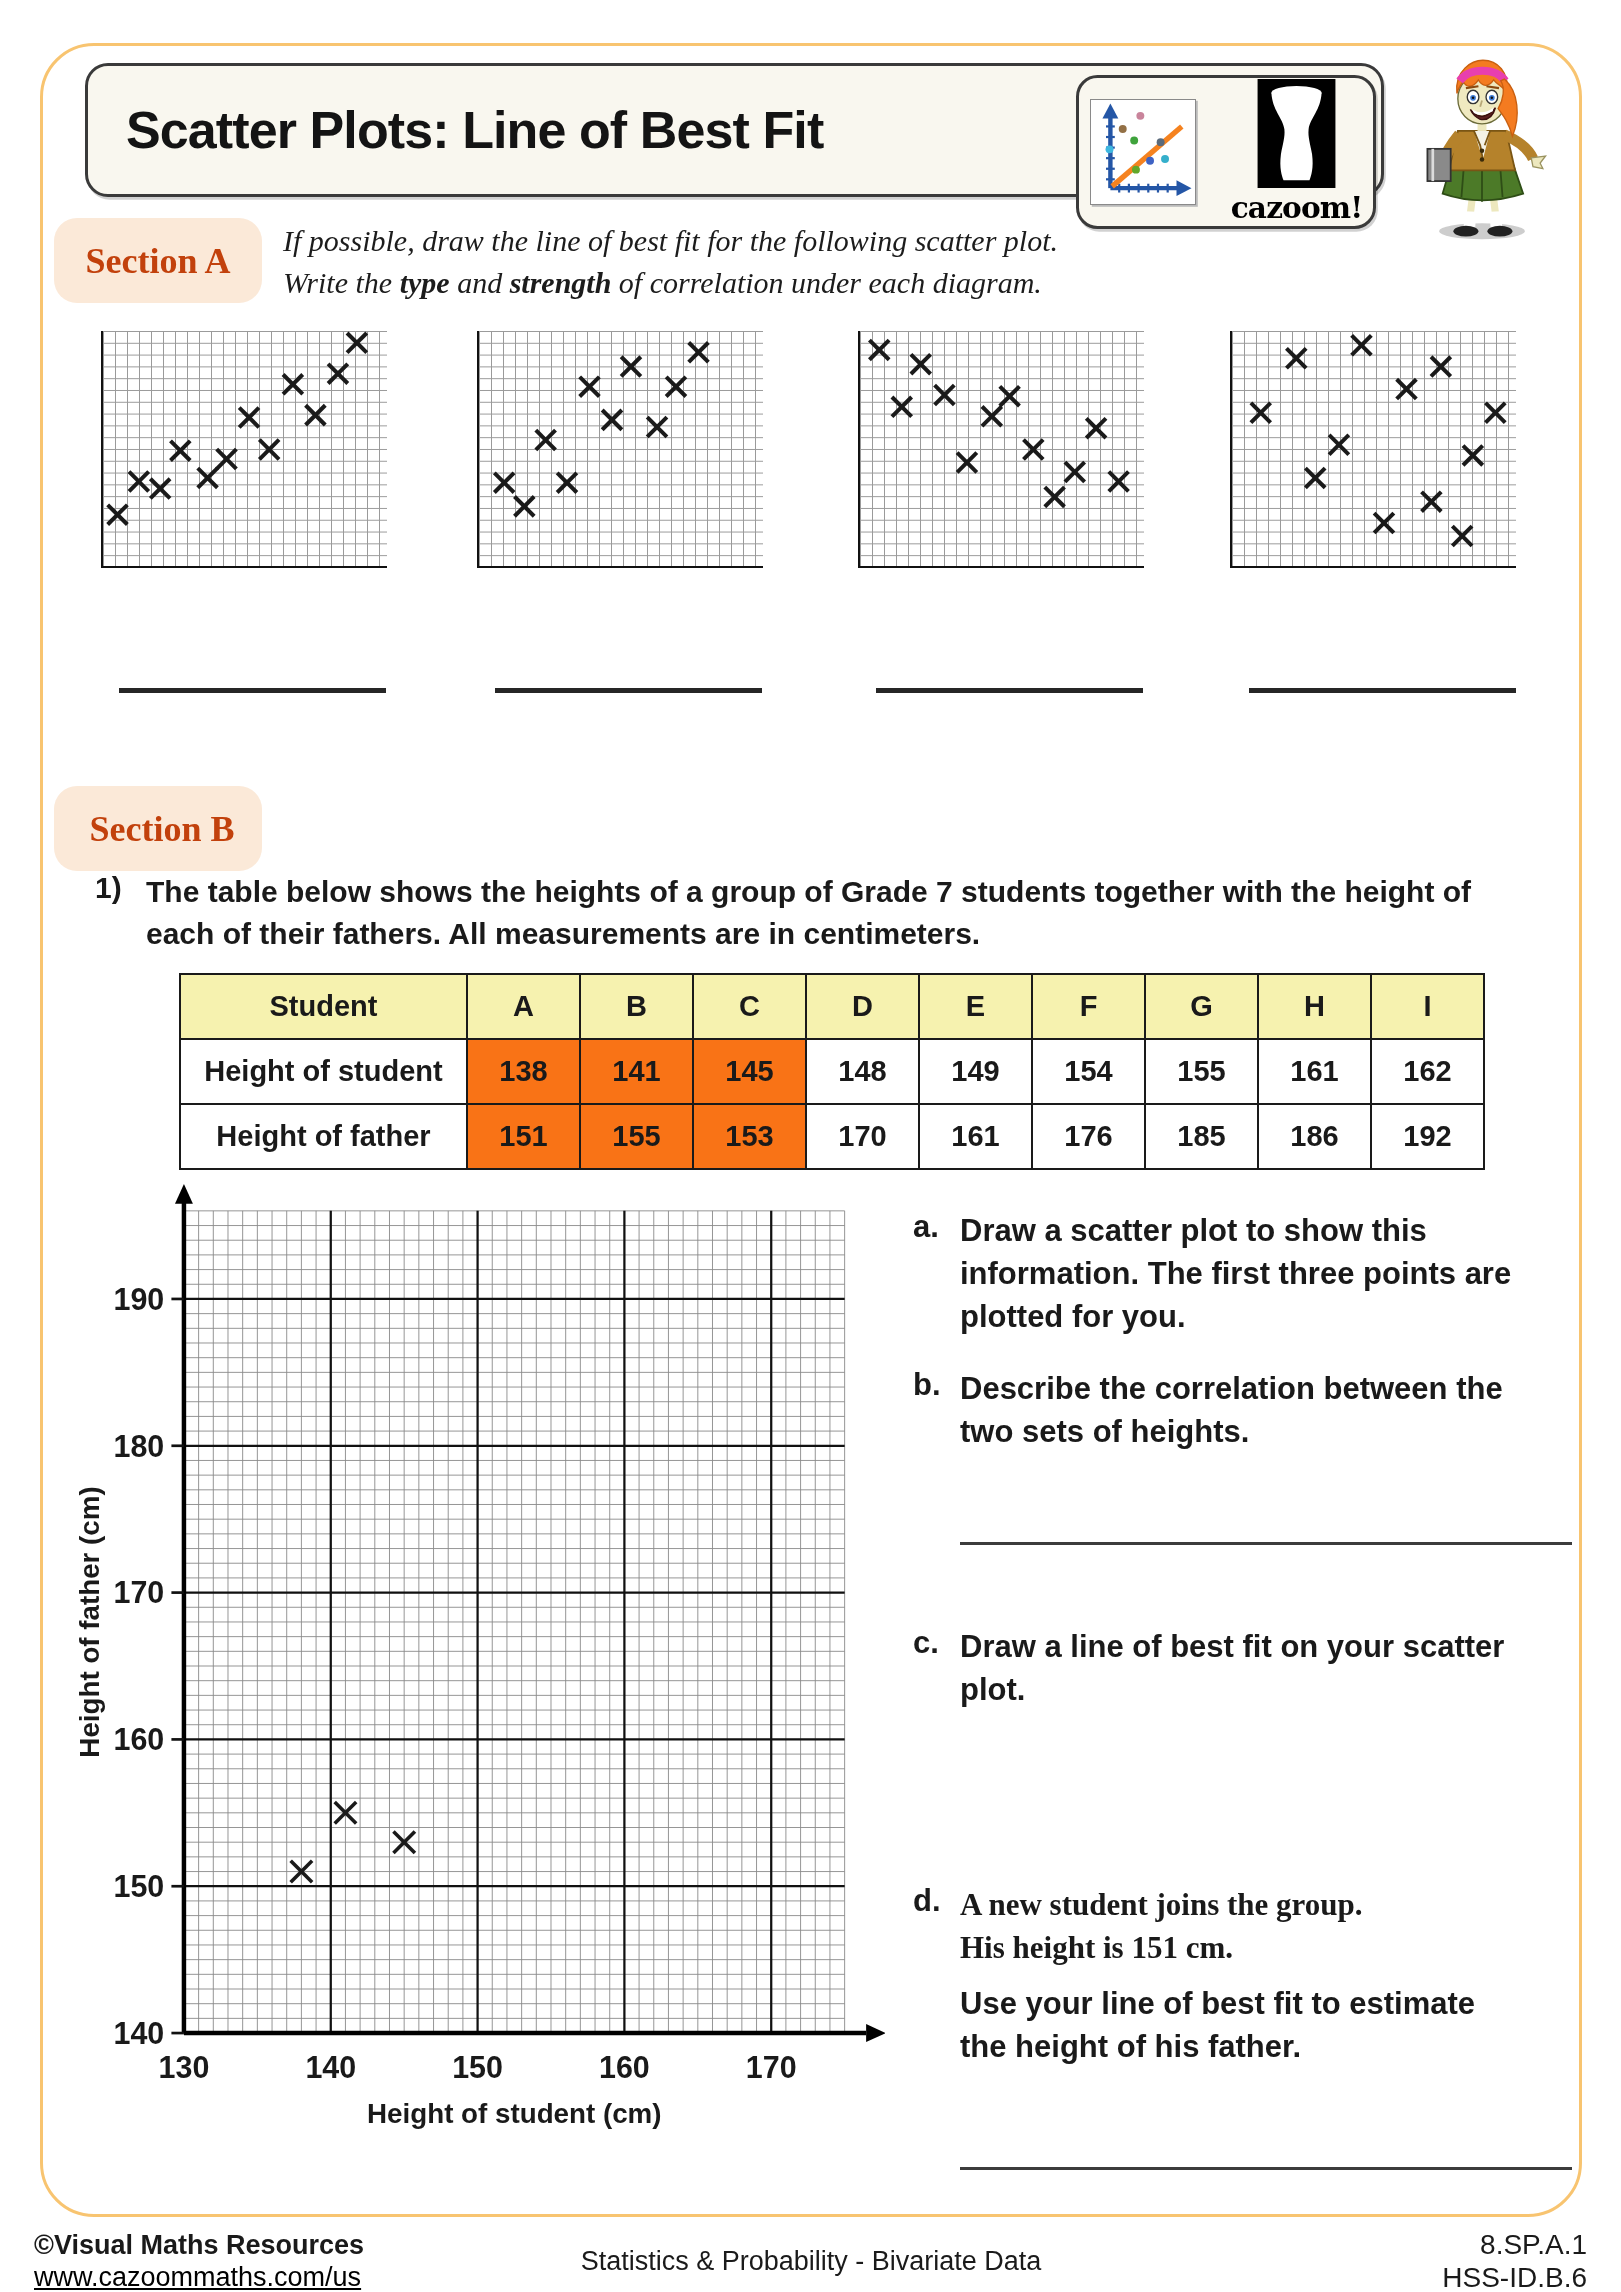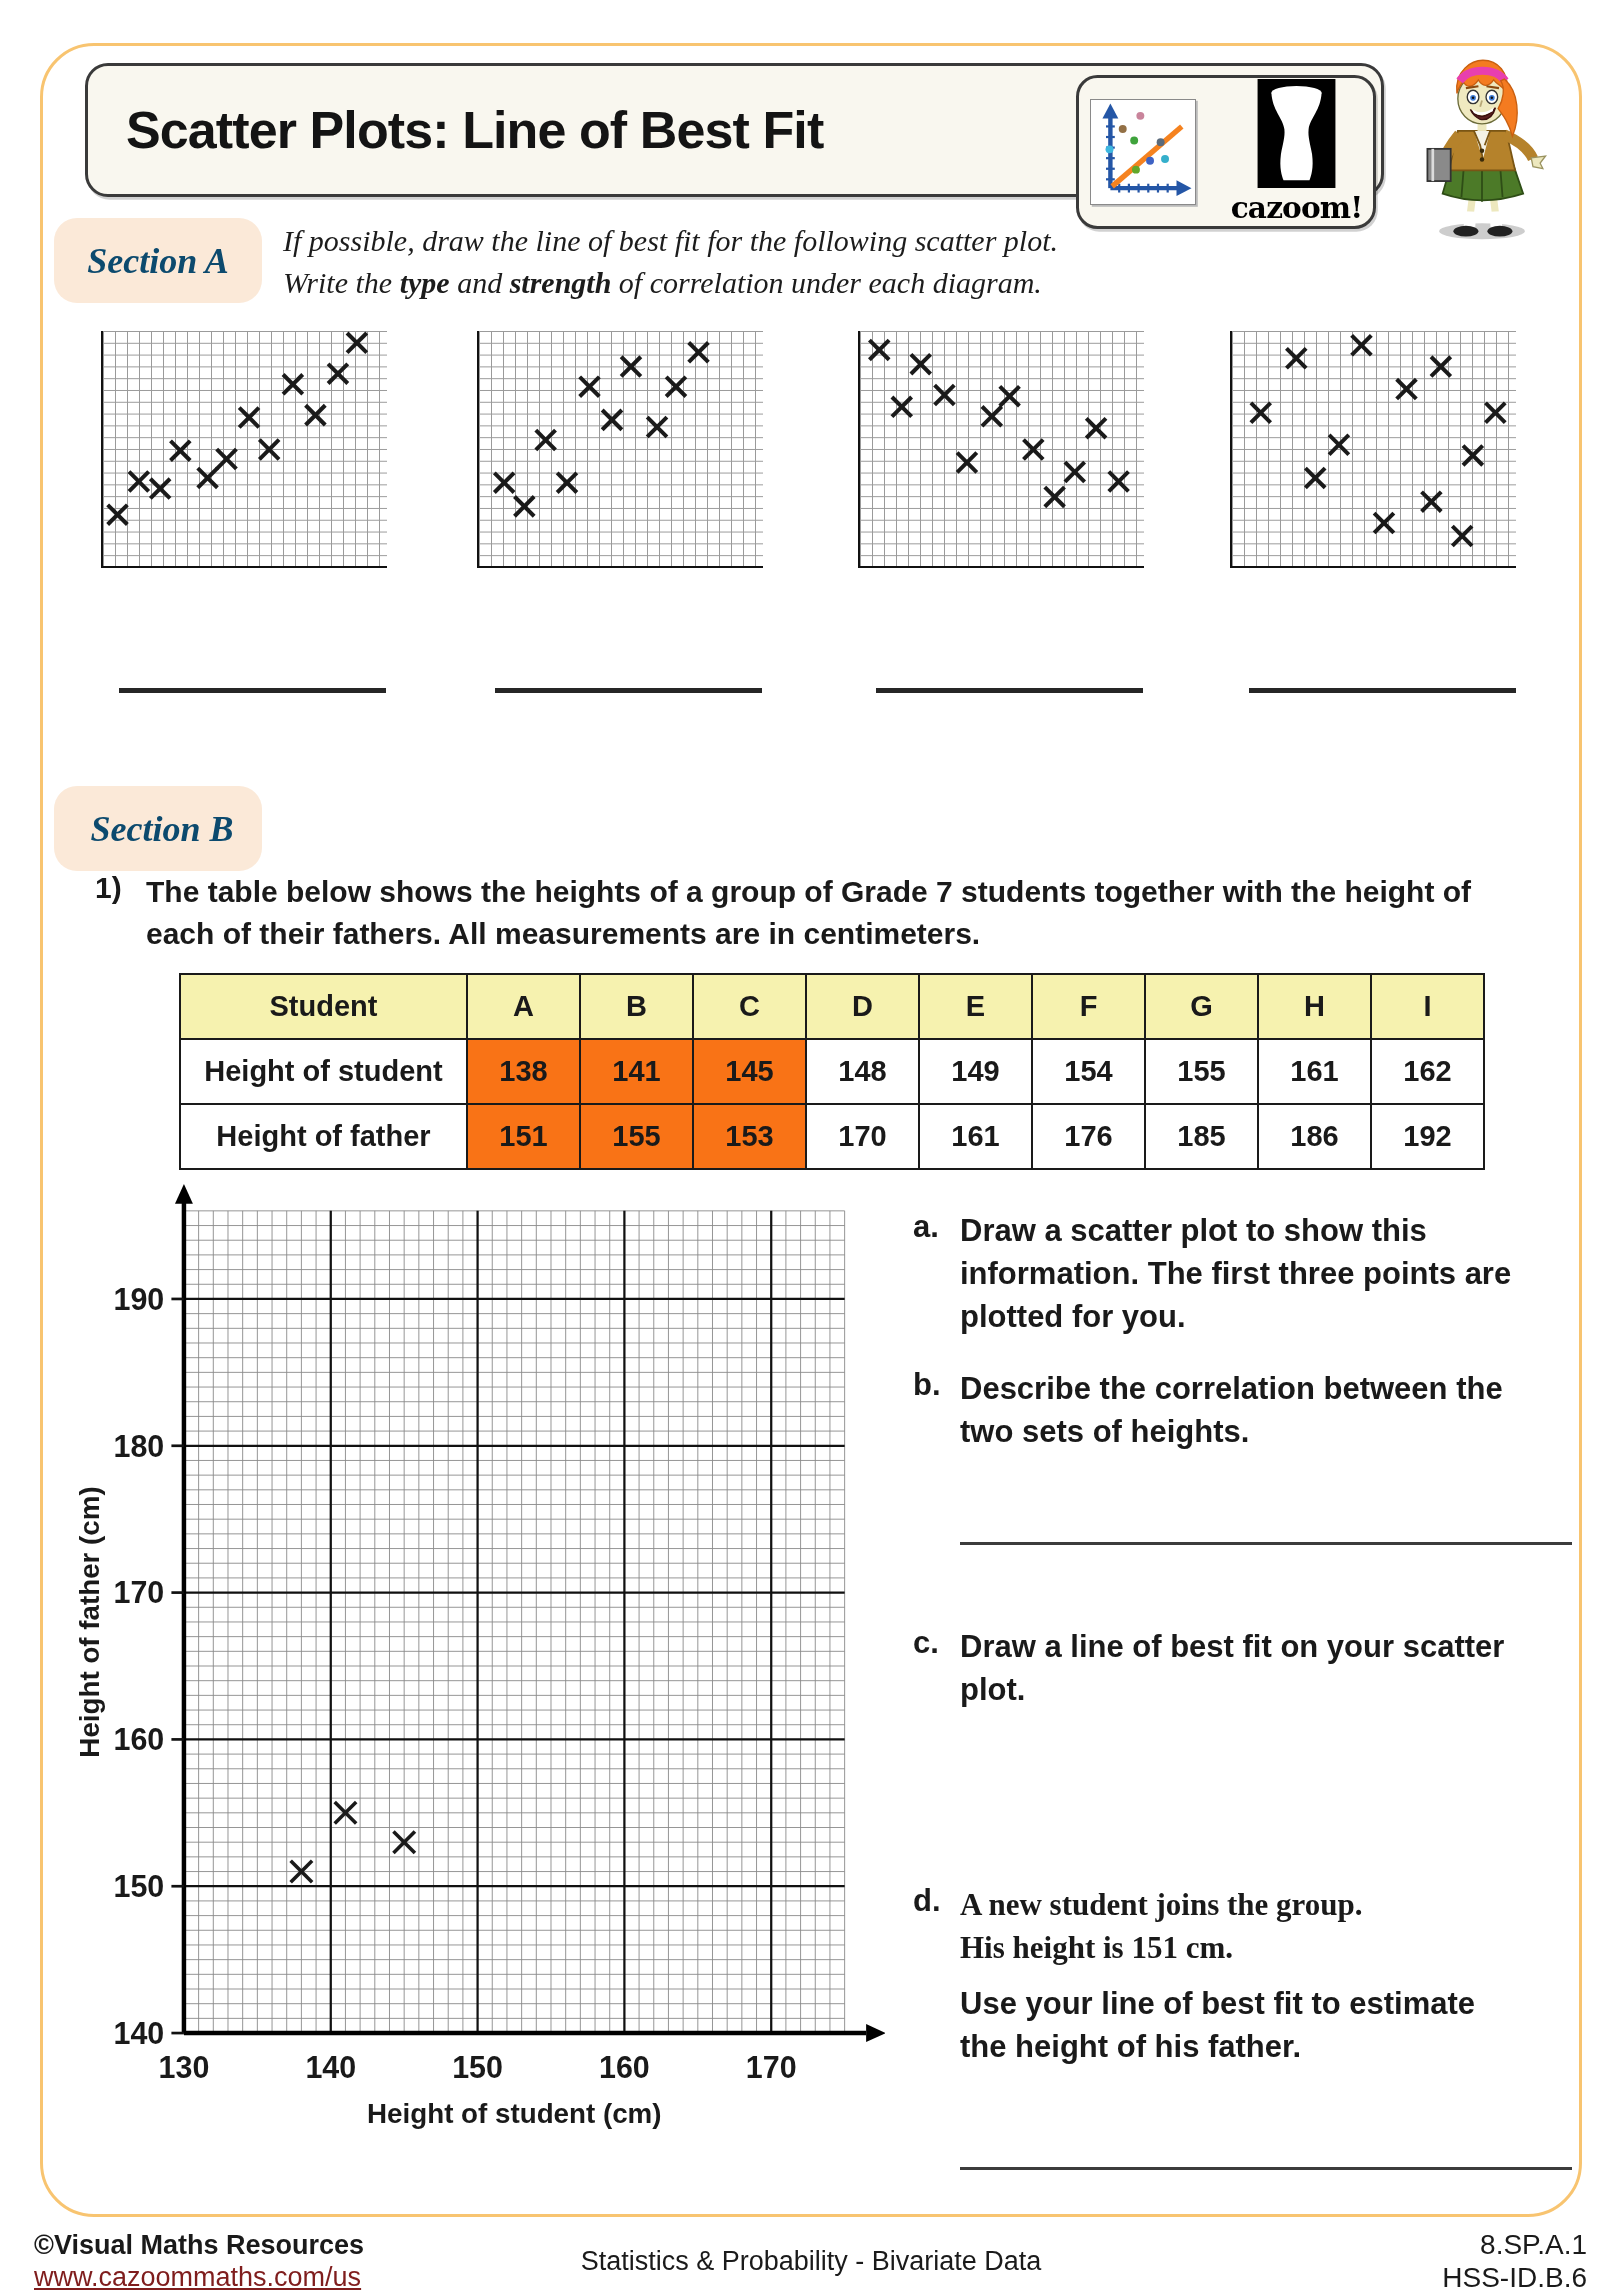--- a/index.html
+++ b/index.html
@@ -37,22 +37,22 @@
     letter-spacing:-0.9px; margin-top:1.8px; color:#000;
   }
   .mascot { left:1397px; top:45px; z-index:3; }
 
   
   .section-label {
     width:208px; height:85px; background:#FBE9D8; border-radius:23px;
     display:flex; align-items:center; justify-content:center;
   }
   .section-label span {
-    font-family:"Liberation Serif", serif; font-style:italic; font-weight:bold;
-    font-size:36px; color:#0c4a6e;
+    font-family:"Liberation Serif", serif; font-weight:bold;
+    font-size:36px; color:#c2410c;
   }
   .instructions {
     left:283px; top:220px; width:940px;
     font-family:"Liberation Serif", serif; font-style:italic;
     font-size:30px; line-height:42px; color:#1c1c1c;
   }
   .instructions b { font-weight:bold; }
 
   
   .miniplot {
@@ -84,21 +84,21 @@
   
   .main-chart { left:63px; top:1184px; }
   .main-chart svg text { font-family:"Liberation Sans", sans-serif; }
 
   
   .q-letter { font-size:31px; font-weight:bold; }
   .q-body { width:627px; font-size:31px; font-weight:bold; line-height:43px; }
 
   
   .footer-left { left:34px; top:2230px; font-size:27px;font-weight:bold; }
-  .footer-url { left:34px; top:2262px; font-size:27px; color:#7f1d1d; text-decoration:underline; }
+  .footer-url { left:34px; top:2262px; font-size:27px; color:#000000; text-decoration:underline; }
   .footer-center { left:0; top:2246px; width:1622px; text-align:center; font-size:27px; }
   .footer-right { left:1272px; top:2228px; width:315px; text-align:right; font-size:28px; line-height:33px; }
 </style>
 </head>
 <body>
 
 <div class="abs page-frame"></div>
 
 <div class="abs title-box">
   <h1>Scatter Plots: Line of Best Fit</h1>

